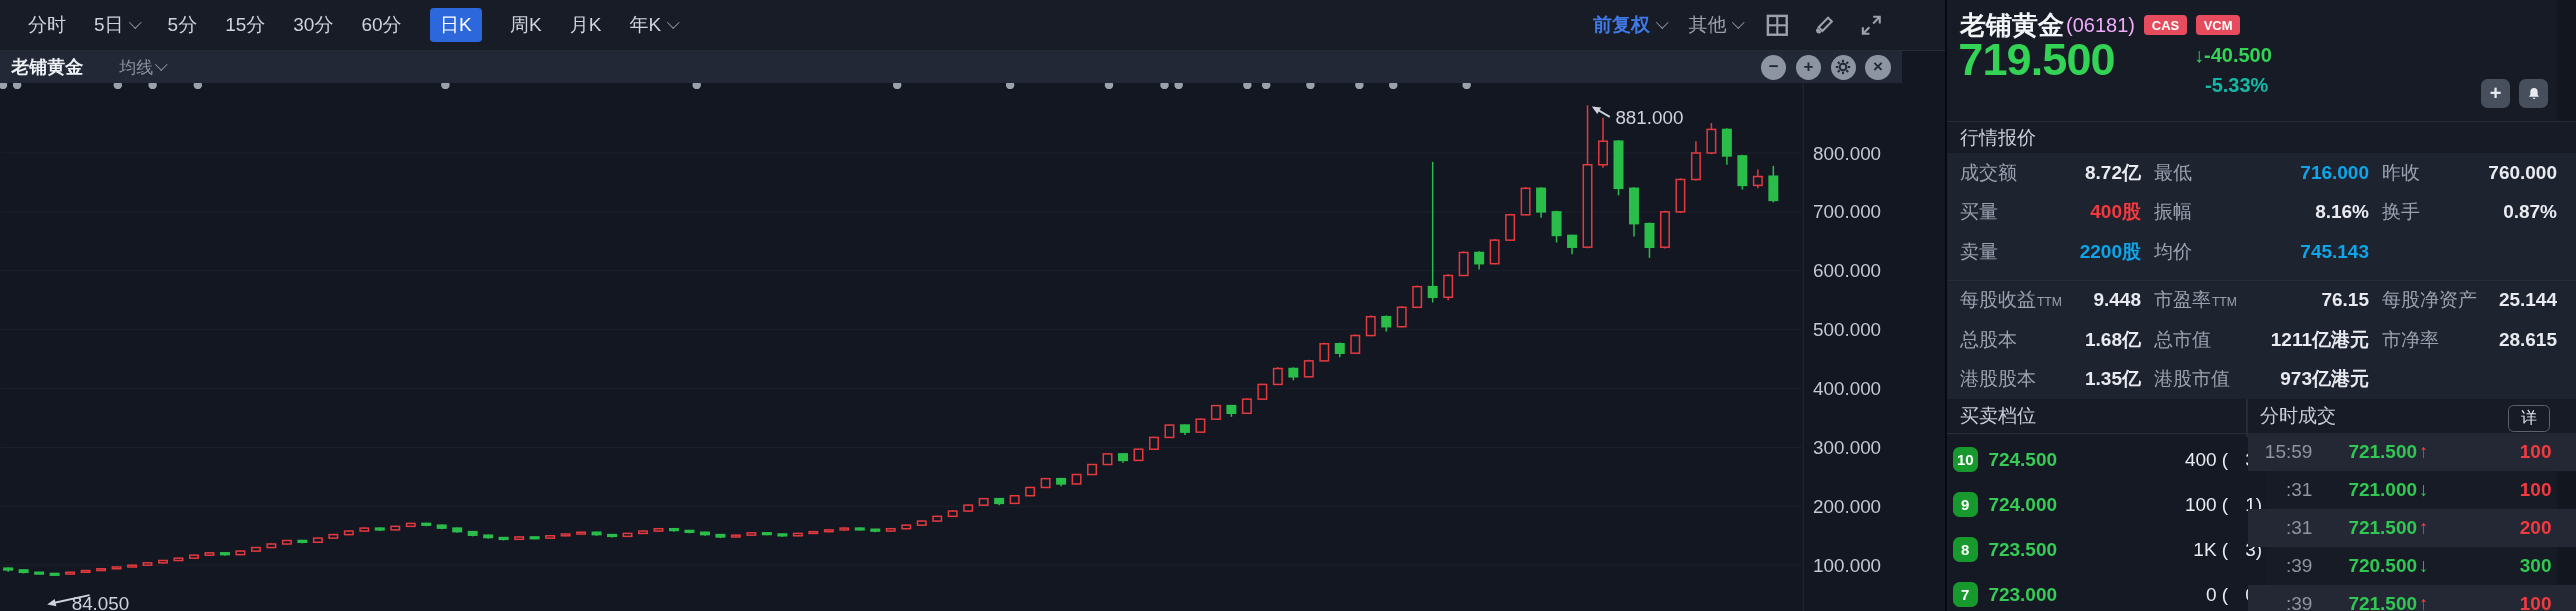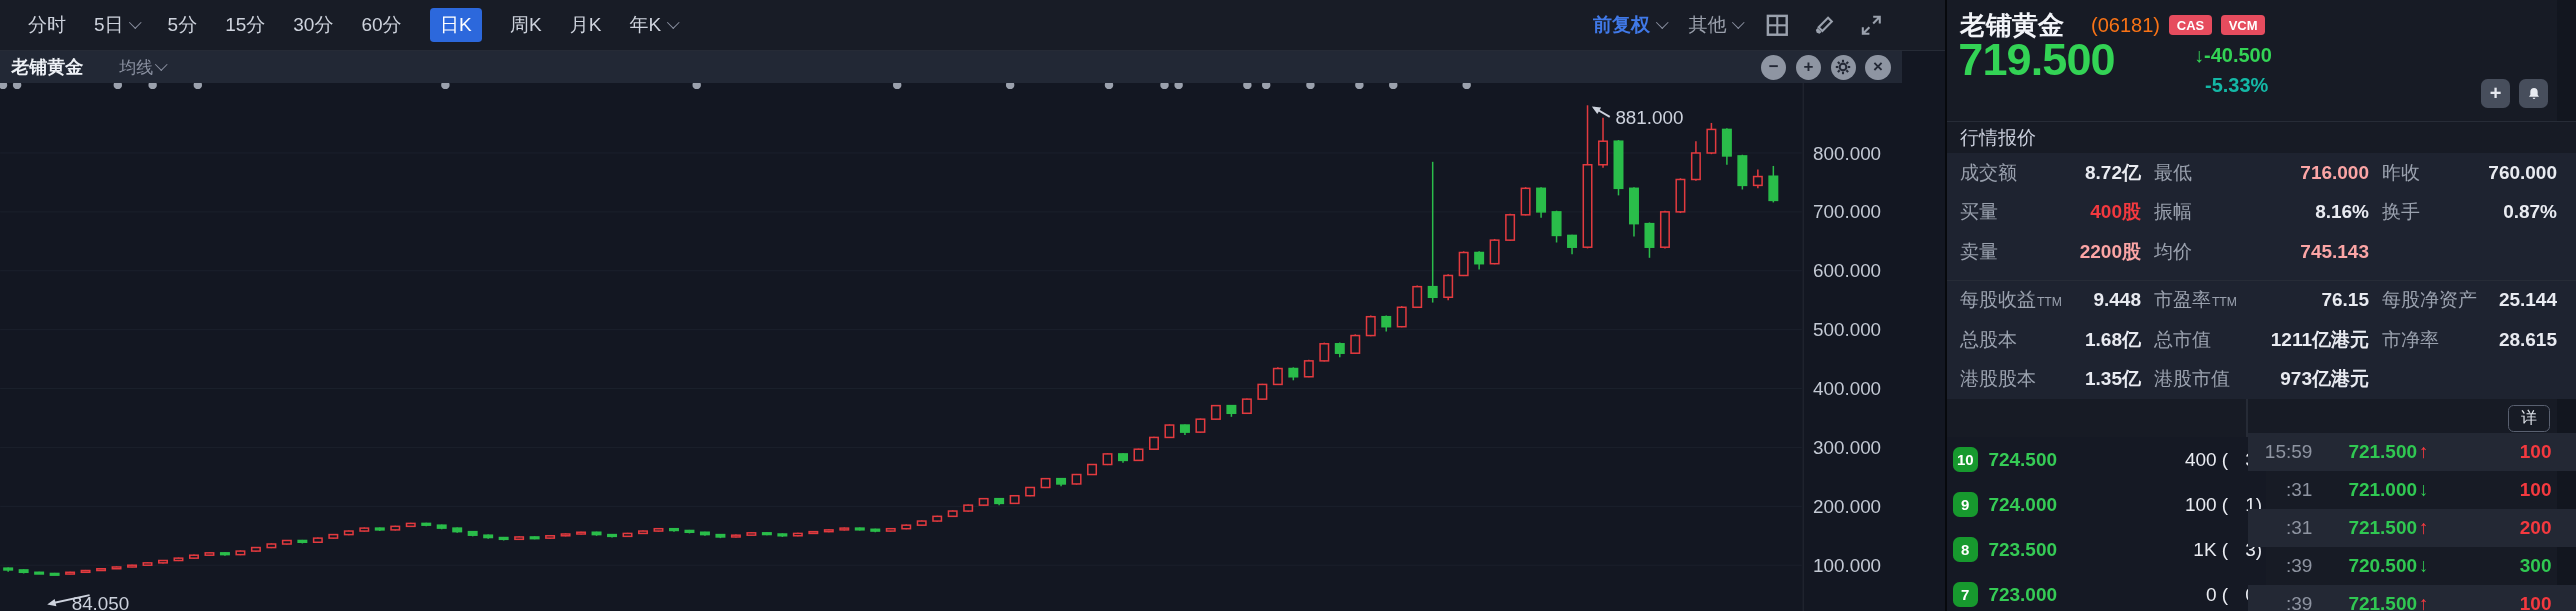--- a/index.html
+++ b/index.html
@@ -26,42 +26,42 @@
   .ch-icos{position:absolute;left:1761px;top:3.8px;display:flex;gap:9.4px;}
   .cico{width:25.4px;height:25.4px;border-radius:50%;background:#8e95a2;color:#232835;display:flex;
         align-items:center;justify-content:center;font-size:17px;font-weight:bold;cursor:pointer;}
   #plot{position:absolute;left:0;top:0;width:1945px;height:561px;}
   .divider-v{position:absolute;left:1945px;top:0;width:1.9px;height:612px;background:#07090d;}
   
   .panel{position:absolute;left:1947px;top:0;width:629px;height:612px;background:#171b25;}
   .gutter{position:absolute;right:0;top:0;width:19px;height:612px;background:#12161f;}
   .p-title{position:absolute;left:13px;top:7.5px;display:flex;align-items:center;}
   .p-name{font-size:26px;font-weight:bold;color:#f2f4f8;}
-  .p-code{font-size:20px;color:#f97316;margin-left:27px;}
+  .p-code{font-size:20px;color:#f0abfc;margin-left:2px;}
   .badge{background:#e64c5e;color:#fff;font-size:13px;font-weight:bold;padding:2.8px 7.5px;
          border-radius:3.8px;margin-left:9.4px;}
   .p-price{position:absolute;left:11.3px;top:34px;font-size:45px;font-weight:bold;color:#33d355;letter-spacing:-0.9px;}
   .p-chg{position:absolute;left:247px;top:44px;font-size:20px;font-weight:bold;color:#33d355;}
   .p-pct{position:absolute;left:258px;top:74px;font-size:20px;font-weight:bold;color:#14b8a6;}
   .hbtn{position:absolute;top:79px;width:29px;height:29px;border-radius:6.6px;background:#474e5c;
         color:#e7eaf0;display:flex;align-items:center;justify-content:center;font-size:20px;
         font-weight:bold;cursor:pointer;}
   .q-strip{position:absolute;top:121px;left:0;right:0;height:33px;border-top:0.9px solid #272c37;
            border-bottom:0.9px solid #272c37;box-sizing:border-box;color:#c9cedb;font-size:19px;
            line-height:31px;padding-left:13px;background:#171b25;}
   .q-grid{position:absolute;top:153px;left:0;right:0;height:246px;background:#1e2330;
           display:flex;flex-direction:column;}
   .q-row{flex:1;display:flex;align-items:center;padding:0 19px 0 13px;}
   .q-row.sep{border-top:0.9px solid #272c37;margin-top:8px;}
   .q-cell{display:flex;align-items:baseline;}
   .c1{width:181px;}.c2{width:215px;margin-left:13px;}.c3{flex:1;margin-left:13px;}
   .q-l{font-size:19px;color:#9aa1ae;white-space:nowrap;}
   .q-sub{font-size:12.2px;color:#9aa1ae;margin-left:0.9px;}
   .q-v{margin-left:auto;font-size:19px;font-weight:bold;white-space:nowrap;}
-  .vw{color:#e9ebf1;}.vr{color:#f4393f;}.vg{color:#fca5a5;}
+  .vw{color:#e9ebf1;}.vr{color:#f4393f;}.vg{color:#0ea5e9;}
   .bt-strip{position:absolute;top:399px;left:0;right:0;height:34px;border-bottom:0.9px solid #272c37;
             background:#171b25;font-size:19px;color:#c9cedb;line-height:34px;}
   .bt-book{position:absolute;left:13px;}
   .bt-ticks{position:absolute;left:313px;}
   .detail-btn{position:absolute;top:405px;right:26px;width:40px;height:25.4px;border:0.9px solid #596070;
               border-radius:5.6px;color:#dfe3ea;font-size:16px;display:flex;align-items:center;
               justify-content:center;cursor:pointer;background:transparent;z-index:3;}
   .vdiv{position:absolute;left:299px;top:399px;bottom:0;width:1.9px;background:#262b36;}
   .book{position:absolute;left:0;top:437px;width:319px;bottom:0;display:flex;flex-direction:column;
         background:#151924;overflow:hidden;}
@@ -564,20 +564,24 @@
             <span class="q-v vw">1.35亿</span>
           </div>
           <div class="q-cell c2">
             <span class="q-l">港股市值</span>
             <span class="q-v vw">973亿港元</span>
           </div>
           <div class="q-cell c3"></div>
         </div>
       </div>
 
+    <div class="bt-strip">
+      <span class="bt-book">买卖档位</span>
+      <span class="bt-ticks">分时成交</span>
+    </div>
     <div class="detail-btn">详</div>
     <div class="vdiv"></div>
     <div class="book" id="book">
         <div class="b-row">
           <span class="b-badge">10</span>
           <span class="b-price">724.500</span>
           <span class="b-vol">400 (</span>
           <span class="b-cnt">3)</span>
         </div>
         <div class="b-row">

